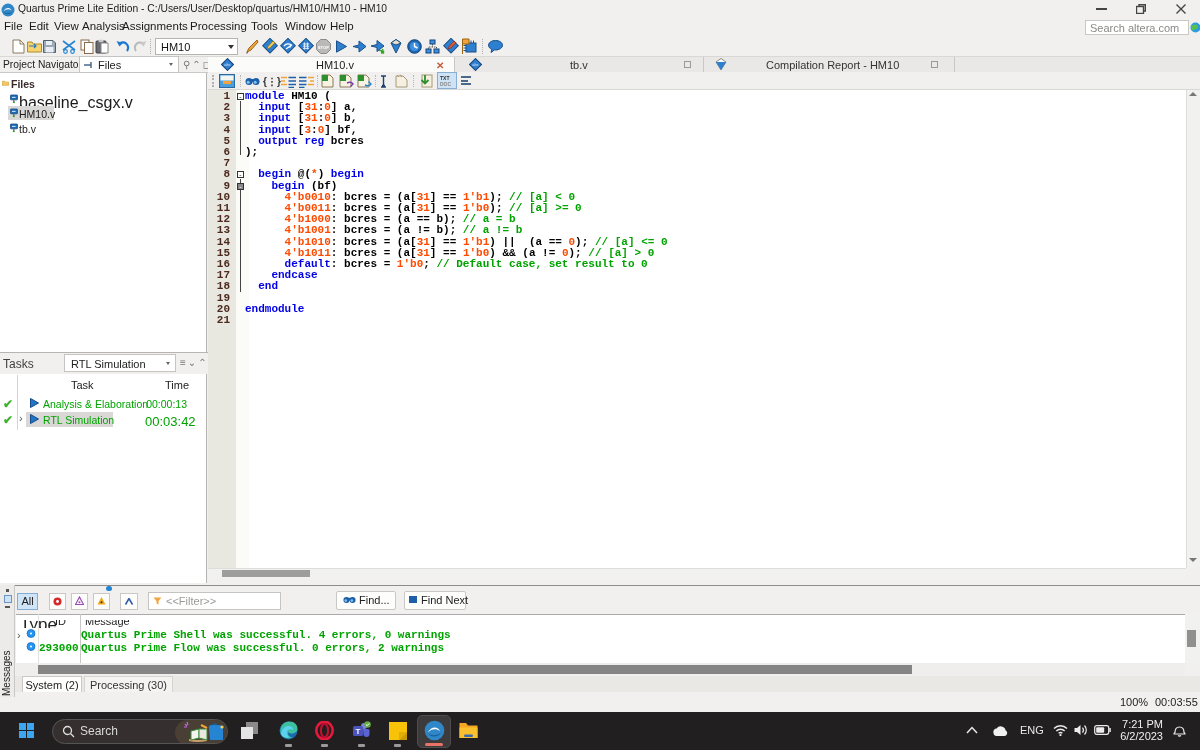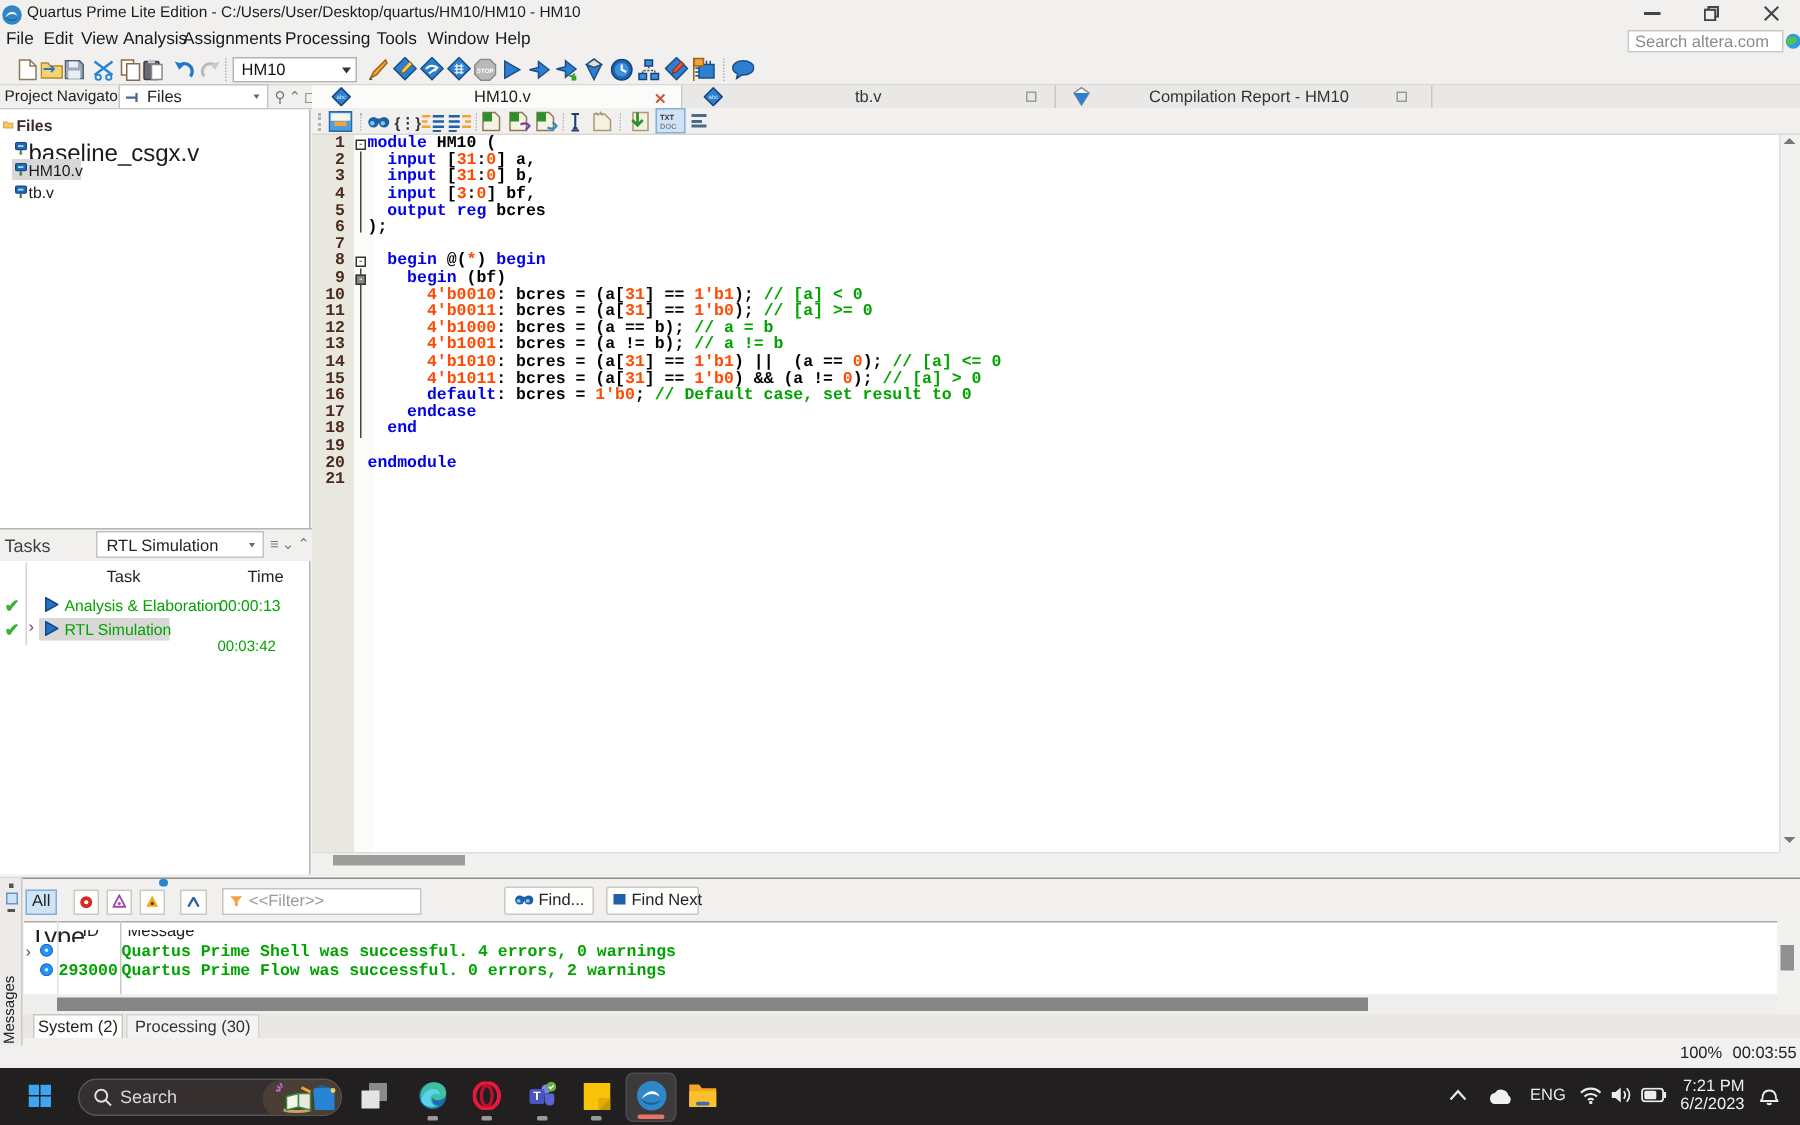--- a/index.html
+++ b/index.html
@@ -231,21 +231,21 @@
   </svg>
 <div class="abs" style="left:43px;top:398px;font-size:10.5px;color:#00a300">Analysis &amp; Elaboration</div>
 <div class="abs" style="left:145px;top:398px;width:42px;text-align:right;font-size:10.5px;color:#00a300">00:00:13</div>
 <div class="abs" style="left:3px;top:413px;font-size:12px;font-weight:bold;color:#3cb32c">✔</div>
 <div class="abs" style="left:19px;top:412px;font-size:11px;color:#555">›</div>
 <div class="abs" style="left:26px;top:412px;width:87px;height:15px;background:#d9d8d6"></div>
 <svg class="abs" style="left:30px;top:414px" width="9" height="10" viewBox="0 0 9 10">
     <path d="M0.5 0.5 L8.5 5 L0.5 9.5 Z" fill="#2375c4" stroke="#14498a"></path>
   </svg>
 <div class="abs" style="left:43px;top:414px;font-size:10.5px;color:#00a300">RTL Simulation</div>
-<div class="abs" style="left:145px;top:426px;width:42px;text-align:left;font-size:10px;color:#00a300">00:03:42</div>
+<div class="abs" style="left:145px;top:414px;width:42px;text-align:left;font-size:13px;color:#00a300">00:03:42</div>
 <div class="abs" id="tabbar"></div>
 
 <div class="abs" style="left:208px;top:57px;width:247px;height:15px;background:#fbfbfa;border-right:1px solid #c9c8c4"></div>
 <svg class="abs" style="left:221px;top:58px" width="13" height="13" viewBox="0 0 13 13">
     <rect x="2.3" y="2.3" width="8.4" height="8.4" transform="rotate(45 6.5 6.5)" fill="#2e7fd0" stroke="#14437a"></rect>
     <text x="6.5" y="8.3" font-size="4" fill="#cfe6f8" text-anchor="middle" font-family="Liberation Sans">abc</text>
   </svg>
 <div class="abs" style="left:316px;top:59px;font-size:11px;color:#222">HM10.v</div>
 <div class="abs" style="left:436px;top:60px;font-size:10px;color:#c85a3a;font-weight:bold">✕</div>
 <div class="abs" style="left:456px;top:57px;width:248px;height:15px;background:#e9e8e6;border-right:1px solid #c9c8c4"></div>

